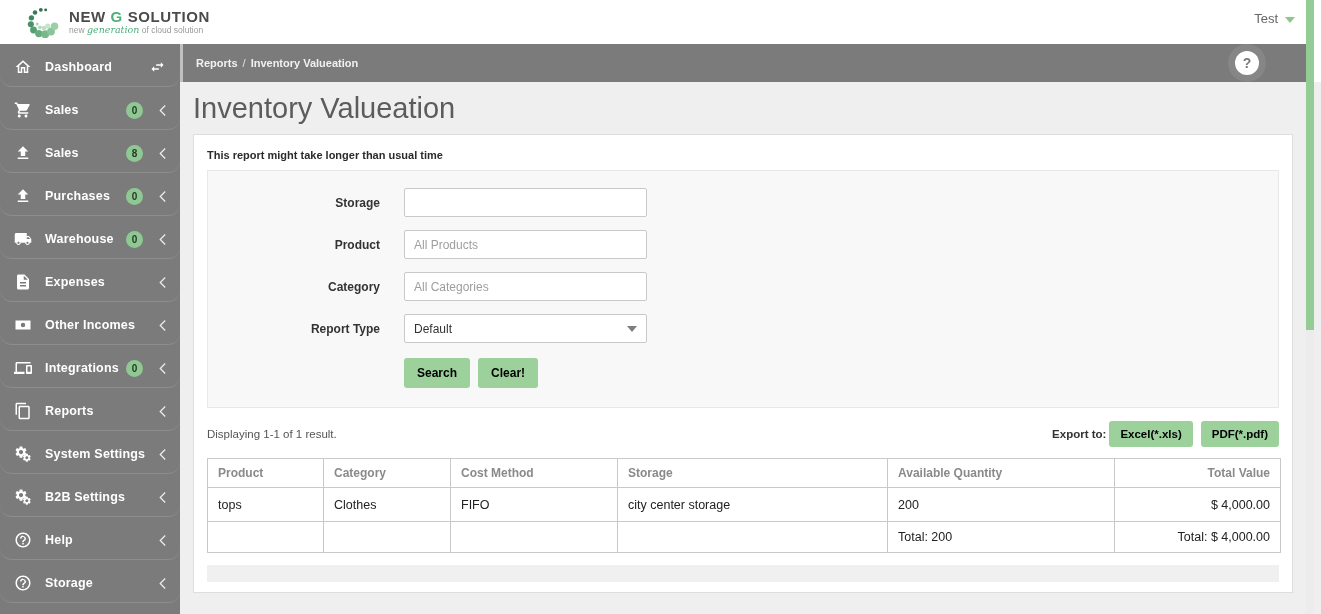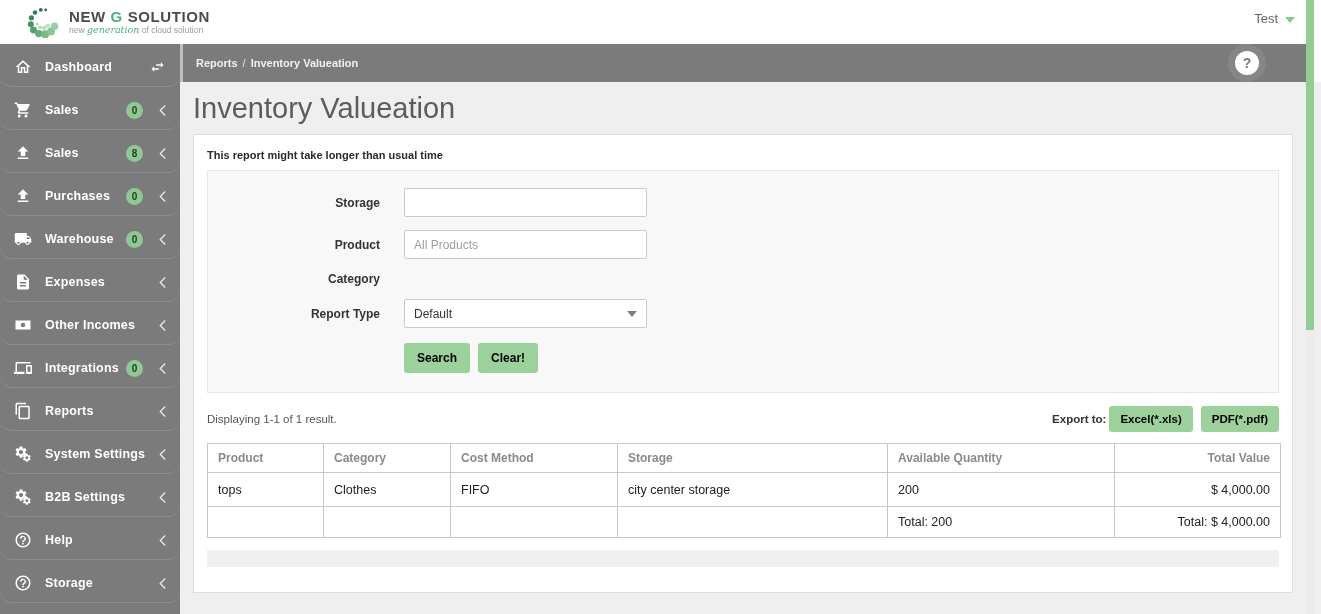--- a/index.html
+++ b/index.html
@@ -356,20 +356,21 @@
           <div class="f-row">
             <label class="f-label">Storage</label>
             <input class="f-input" type="text" value="" placeholder="" style="">
           </div>
           <div class="f-row">
             <label class="f-label">Product</label>
             <input class="f-input" type="text" value="" placeholder="All Products" style="">
           </div>
           <div class="f-row">
             <label class="f-label">Category</label>
+            <input class="f-input" type="text" value="" placeholder="All Categories" style="">
           </div>
           <div class="f-row">
             <label class="f-label">Report Type</label>
             <div class="f-select">
               <span>Default</span>
               <span class="caret-down"></span>
             </div>
           </div>
         </div>
       <div class="btn-row">

